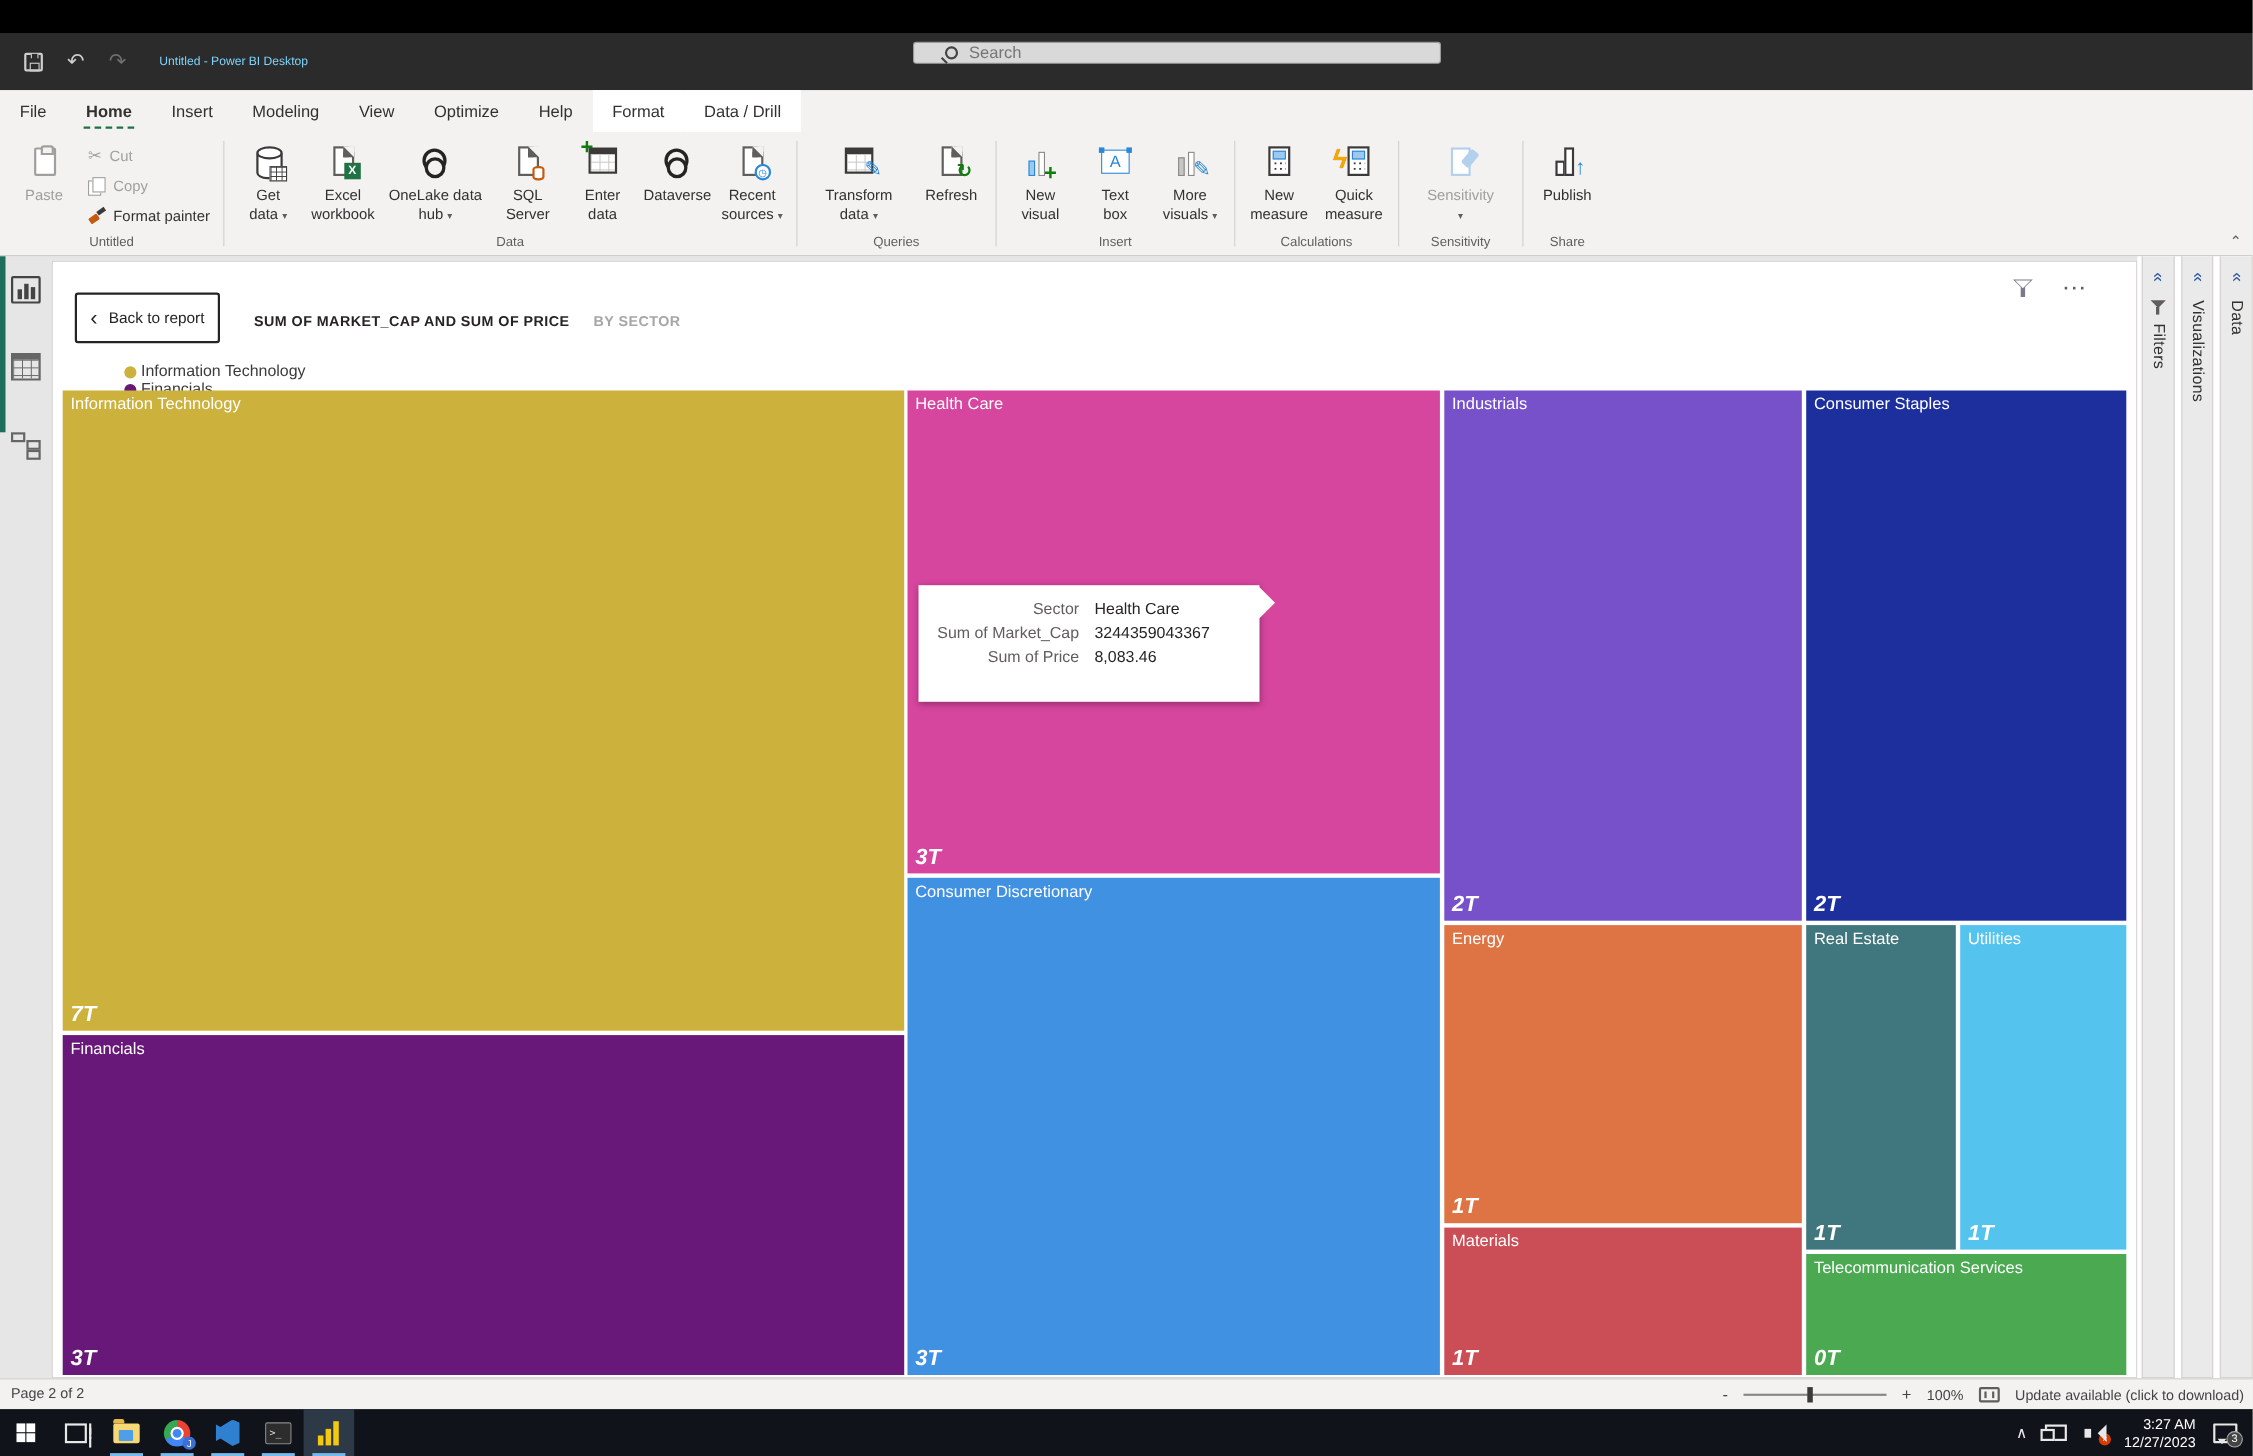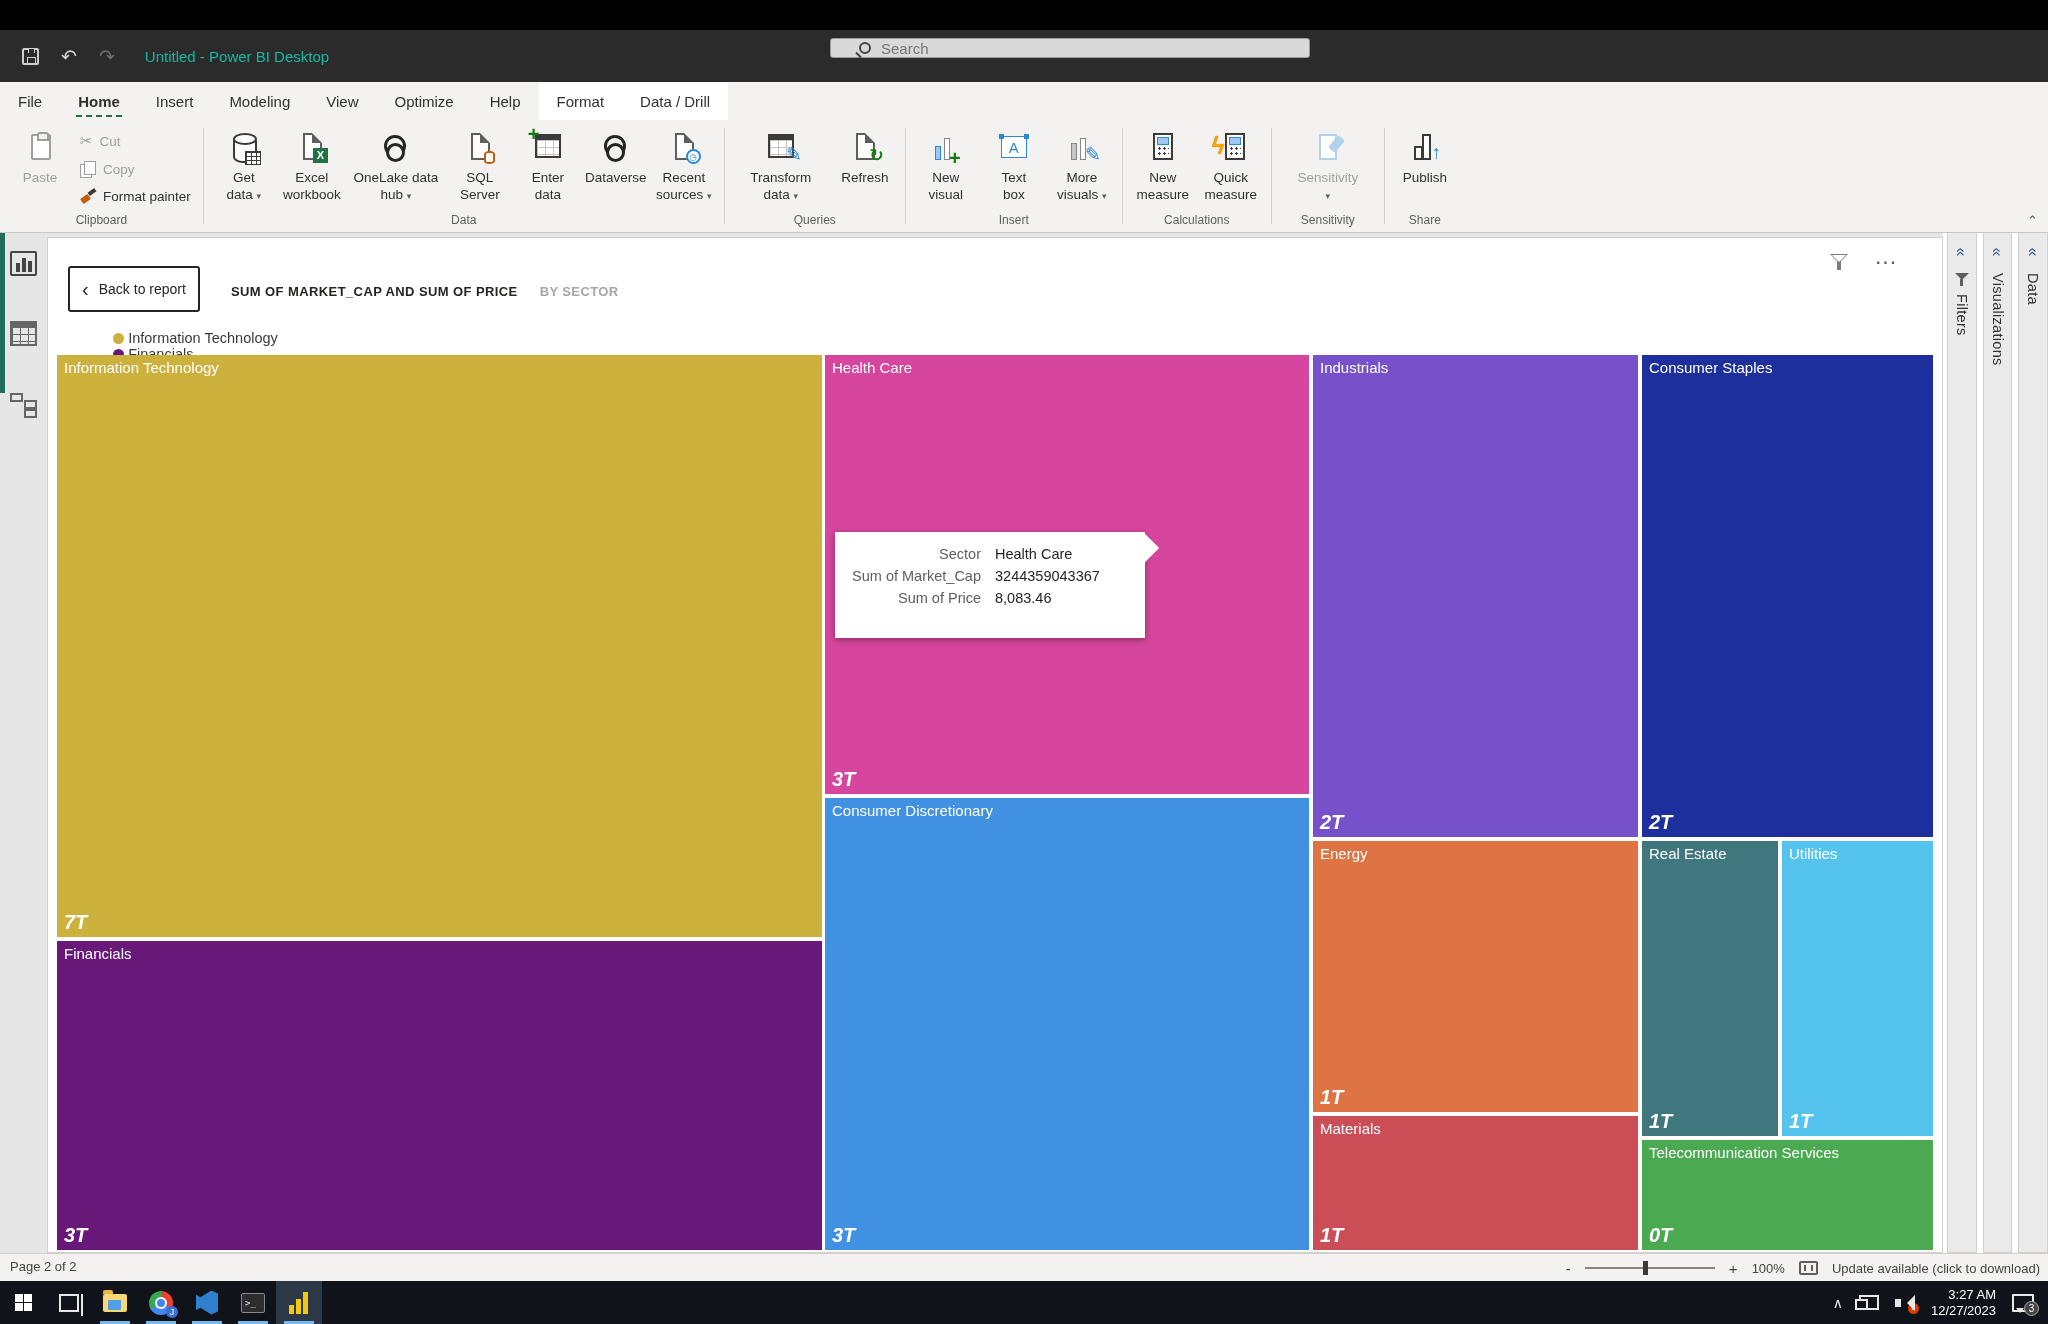--- a/index.html
+++ b/index.html
@@ -3,21 +3,21 @@
 <meta charset="utf-8">
 <style>
   * { margin:0; padding:0; box-sizing:border-box; }
   html,body { width:2048px; height:1324px; overflow:hidden; }
   body { font-family:"Liberation Sans","DejaVu Sans",sans-serif; background:#e6e6e6; position:relative; }
 
   
   .top-black { position:absolute; left:0; top:0; width:2048px; height:30px; background:#000; }
   .titlebar { position:absolute; left:0; top:30px; width:2048px; height:52px; background:#2b2b2b; display:flex; align-items:center; color:#e8e8e8; }
   .tb-left { display:flex; align-items:center; gap:22px; padding-left:22px; }
-  .tb-title { font-size:15px; color:#14b8a6; margin-left:8px; }
+  .tb-title { font-size:11px; color:#7dd3fc; margin-left:8px; }
   .tb-ico { font-size:19px; color:#cfcfcf; cursor:pointer; }
   .tb-ico.dis { color:#6f6f6f; }
   .floppy { width:17px; height:17px; border:2px solid #cfcfcf; border-radius:2px; position:relative; }
   .floppy::before { content:""; position:absolute; left:3px; top:7px; width:7px; height:6px; border:1px solid #cfcfcf; }
   .floppy::after { content:""; position:absolute; left:4px; top:-1px; width:5px; height:4px; background:#2b2b2b; border-left:1px solid #cfcfcf; border-right:1px solid #cfcfcf; }
   .tb-search { position:absolute; left:830px; top:8px; width:480px; height:20px; background:#d9d9d9; border:1px solid #9a9a9a; border-radius:3px; display:flex; align-items:center; padding-left:28px; gap:10px; }
   .tb-search input { border:none; outline:none; background:transparent; font-size:15px; color:#333; width:380px; font-family:inherit; }
   .mag { width:12px; height:12px; border:2px solid #444; border-radius:50%; position:relative; }
   .mag::after { content:""; position:absolute; left:-6px; top:10px; width:7px; height:2px; background:#444; transform:rotate(45deg); }
   .mag.light { border-color:#666; } .mag.light::after{ background:#666; }
@@ -250,21 +250,21 @@
           <div class="sbtn dis">
               <span class="copyic"></span>
               <span>Copy</span>
             </div>
           <div class="sbtn">
               <span class="brush"></span>
               <span>Format painter</span>
             </div>
         </div>
       </div>
-      <div class="rglabel">Clipboard</div>
+      <div class="rglabel">Untitled</div>
     </div>
     <div class="rsep"></div>
 
     <div class="rgroup">
       <div class="rbtns">
         <div class="rbtn">
           <span class="ri">
               <span class="cyl" style="position:absolute;inset:0"></span>
               <span class="gridbdg"></span>
             </span>

